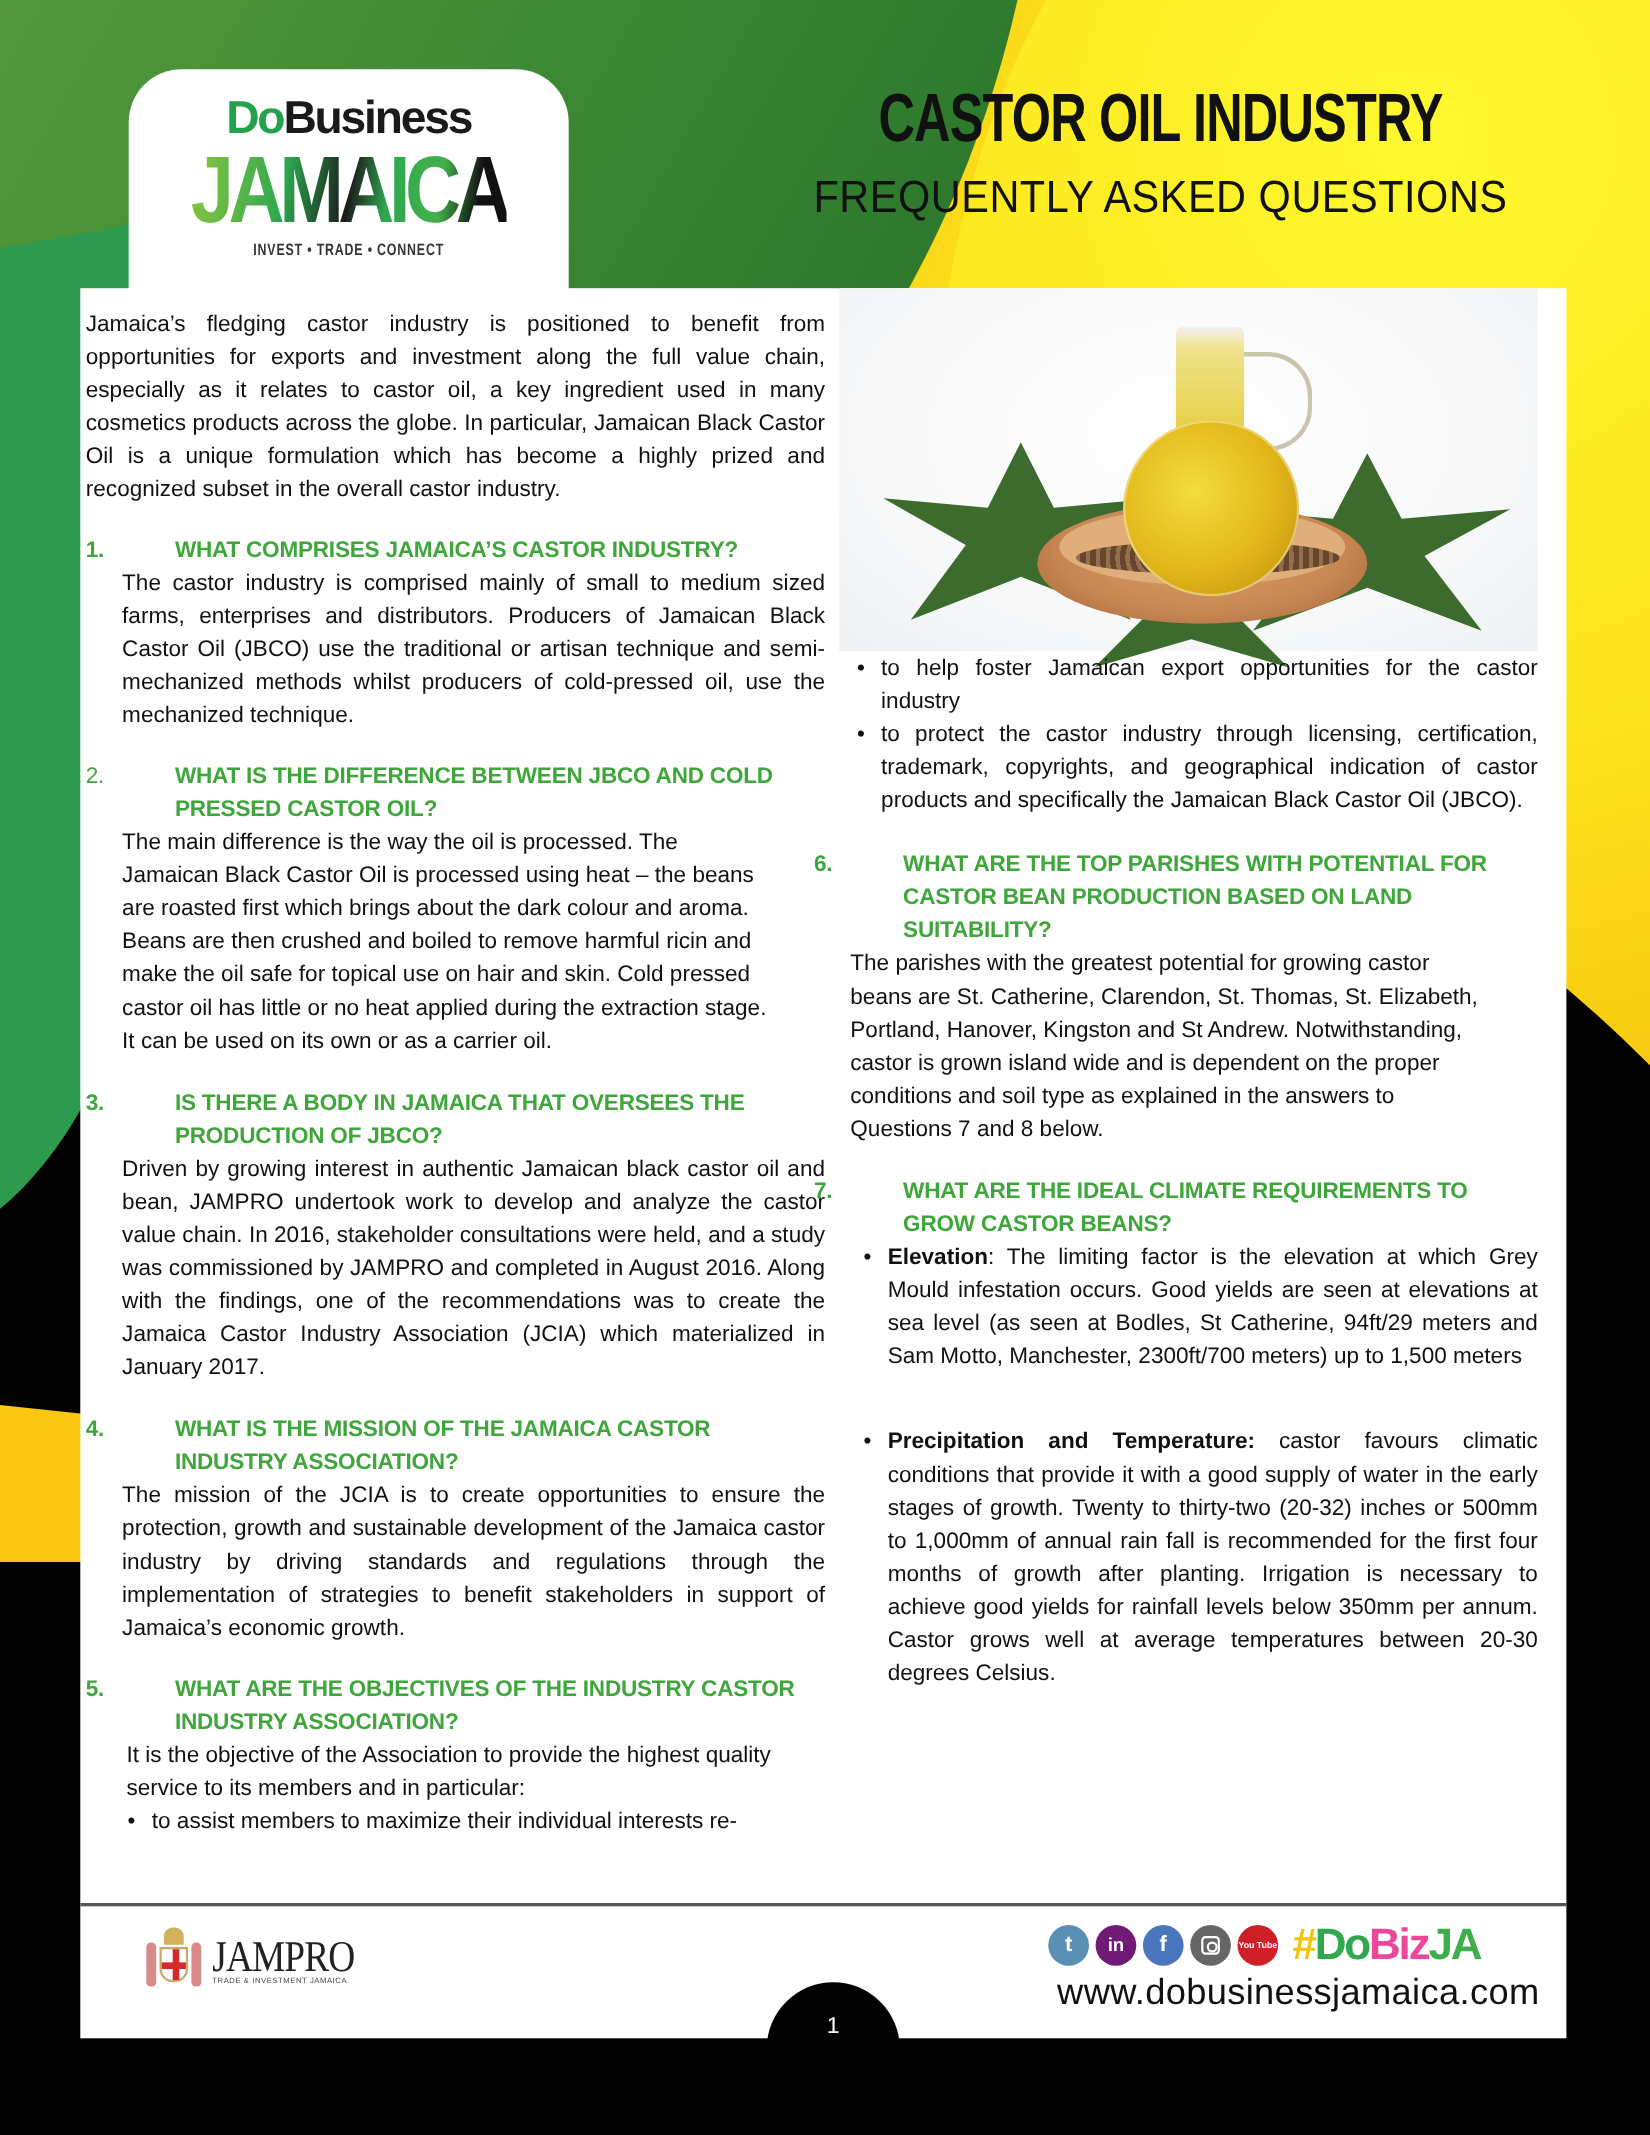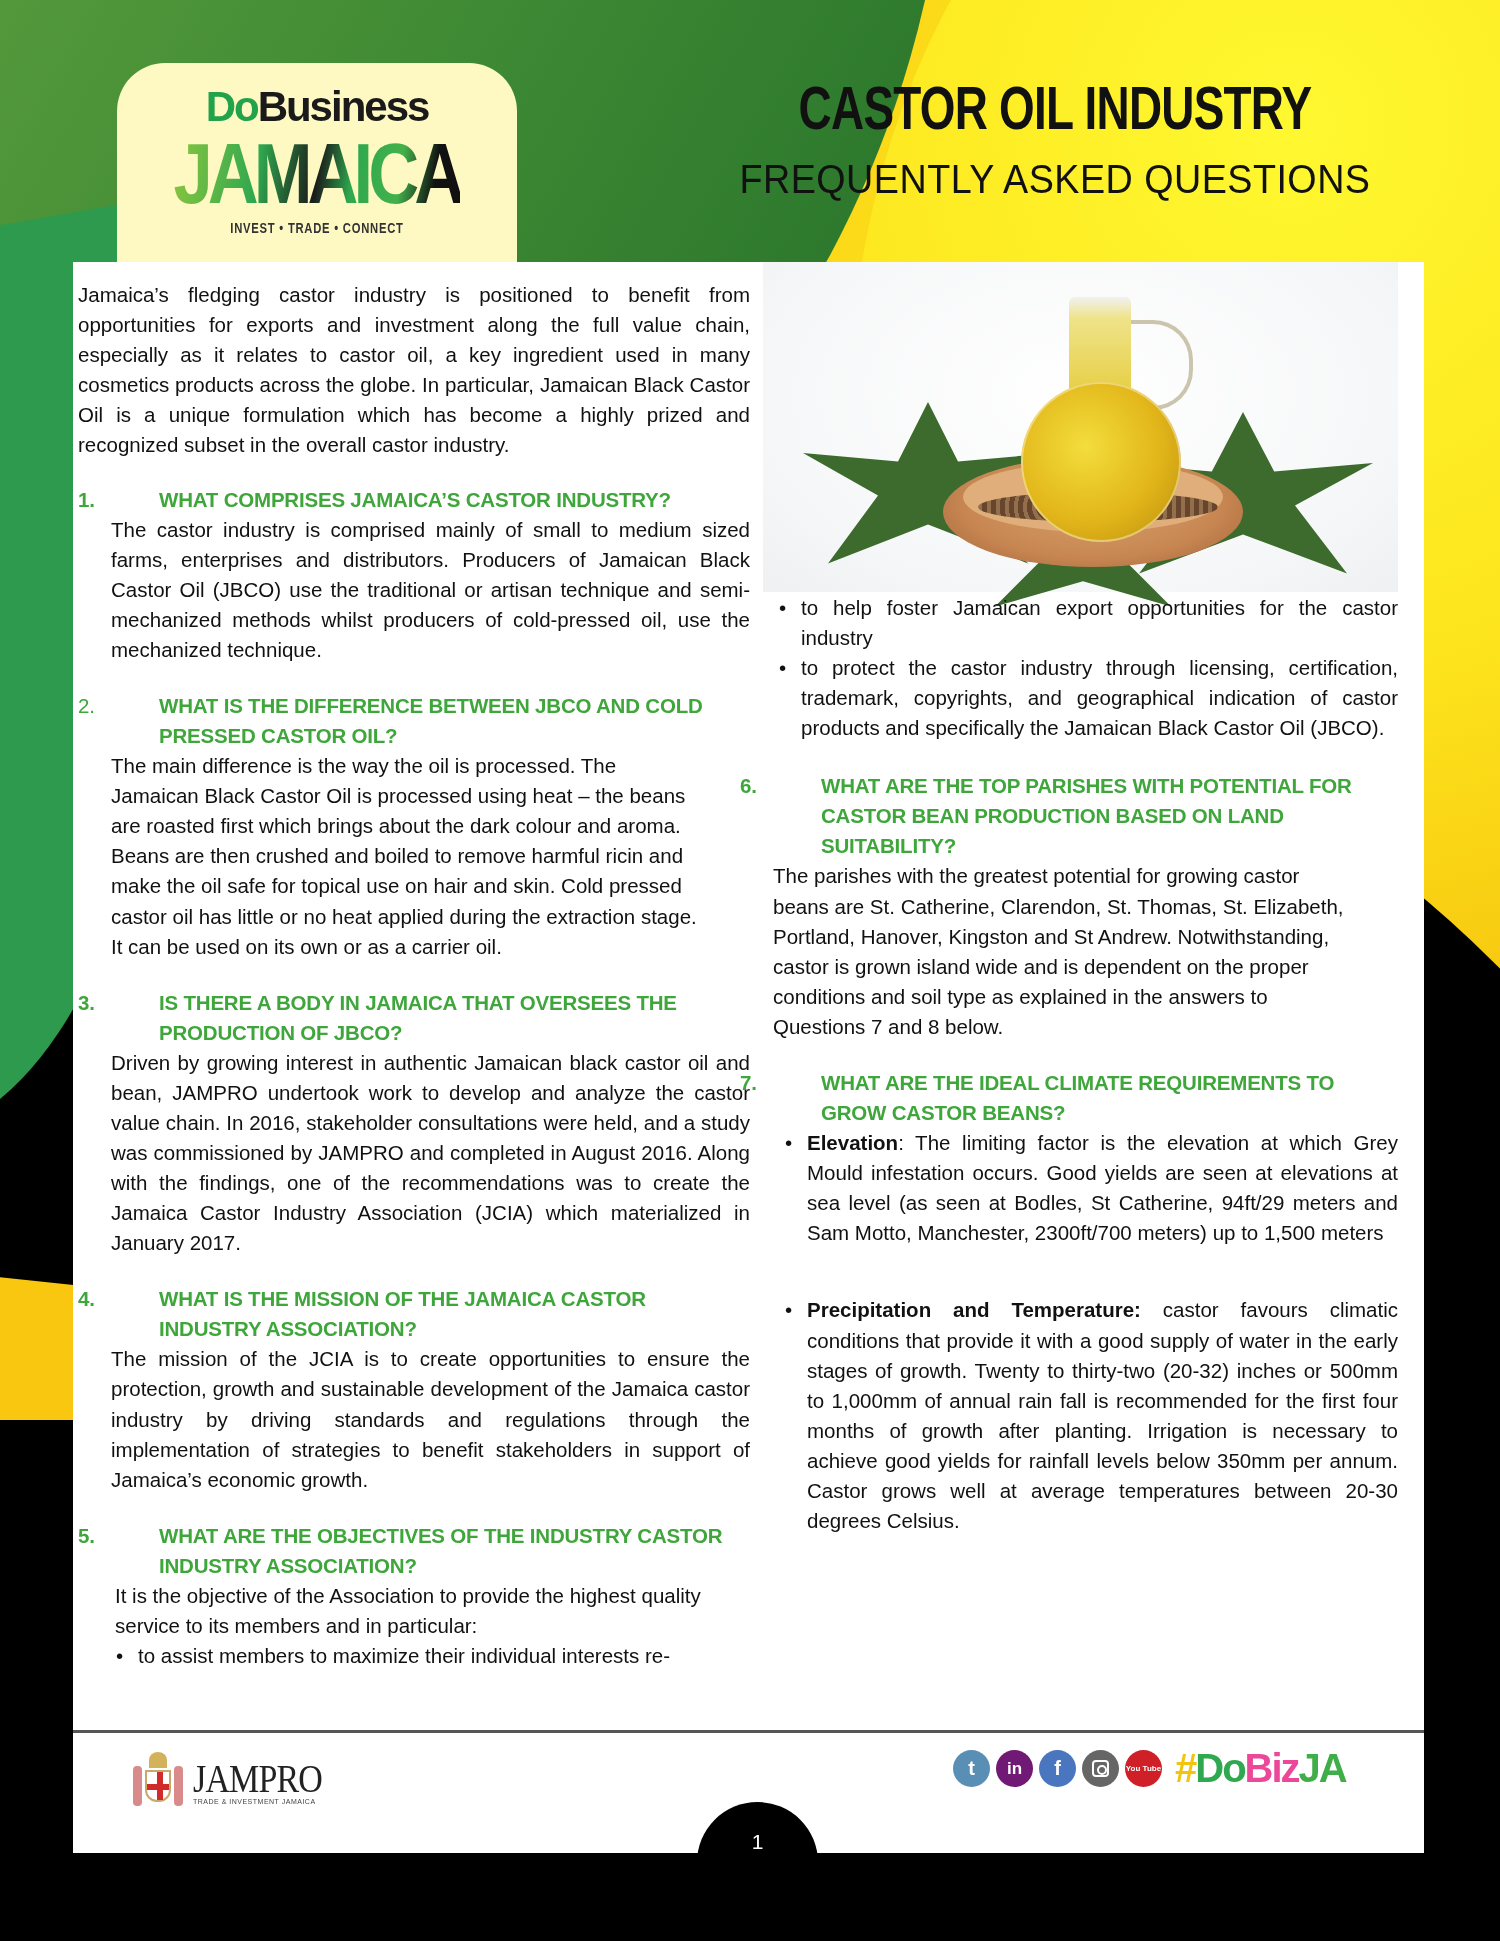--- a/index.html
+++ b/index.html
@@ -17,21 +17,21 @@
   .bg-green-light { position: absolute; left: -900px; top: -1200px; width: 1850px; height: 1950px;
     border-radius: 50%; background: linear-gradient(120deg, #8fc153 0%, #6aa843 35%, #3f8a34 70%, #1f6b27 100%); }
   .bg-green-dark { position: absolute; left: -420px; top: 250px; width: 560px; height: 900px;
     background: #2e9a4e; border-radius: 0 0 40% 0; transform: skewY(-10deg); }
   .bg-yellow-left { position: absolute; left: -40px; top: 1280px; width: 130px; height: 150px;
     background: #f9c70f; transform: skewY(6deg); }
   .bg-black-left { position: absolute; left: 0; top: 1420px; width: 80px; height: 520px; background: #000; }
 
   
   .logo-card { position: absolute; left: 117px; top: 63px; width: 400px; height: 205px;
-    background: #fef9c3; border-radius: 48px 48px 0 0; }
+    background: #ffffff; border-radius: 48px 48px 0 0; }
   .logo { position: absolute; left: 0; right: 0; top: 20px; text-align: center; }
   .logo-do { font-family: "Liberation Sans", sans-serif; font-weight: bold; font-size: 42px; letter-spacing: -2px; }
   .logo-do .do { color: #22a24a; }
   .logo-do .biz { color: #1a1a1a; }
   .logo-jam { display: inline-block; margin-top: 2px; font-family: "Liberation Sans", sans-serif; font-weight: bold;
     font-size: 86px; line-height: 80px; letter-spacing: -6px; transform: scaleX(0.82); transform-origin: center;
     background: linear-gradient(100deg, #8dc63f 0%, #2fa84f 30%, #1b1b1b 50%, #2fa84f 62%, #43b14b 78%, #111 90%);
     -webkit-background-clip: text; background-clip: text; color: transparent; }
   .logo-tag { margin-top: 6px; font-size: 15px; font-weight: bold; letter-spacing: 1px; color: #333;
     transform: scaleX(0.75); }
@@ -253,16 +253,17 @@
     <a class="soc ig" data-name="instagram-icon">
         <span class="ig-glyph"></span>
       </a>
     <a class="soc yt" data-name="youtube-icon">You Tube</a>
   </div>
 
   <div class="hashtag" data-name="dobizja-hashtag">
     <span class="h" data-name="hashtag-hash">#</span><span class="d" data-name="hashtag-do">Do</span><span class="b" data-name="hashtag-biz">Biz</span><span class="j" data-name="hashtag-ja">JA</span>
   </div>
 
+  <a class="site" data-name="website-link">www.dobusinessjamaica.com</a>
 </div>
 
 <div class="page-tab" data-name="page-number-tab"></div>
 <div class="page-num" data-name="page-number">1</div>
 
 </body></html>

